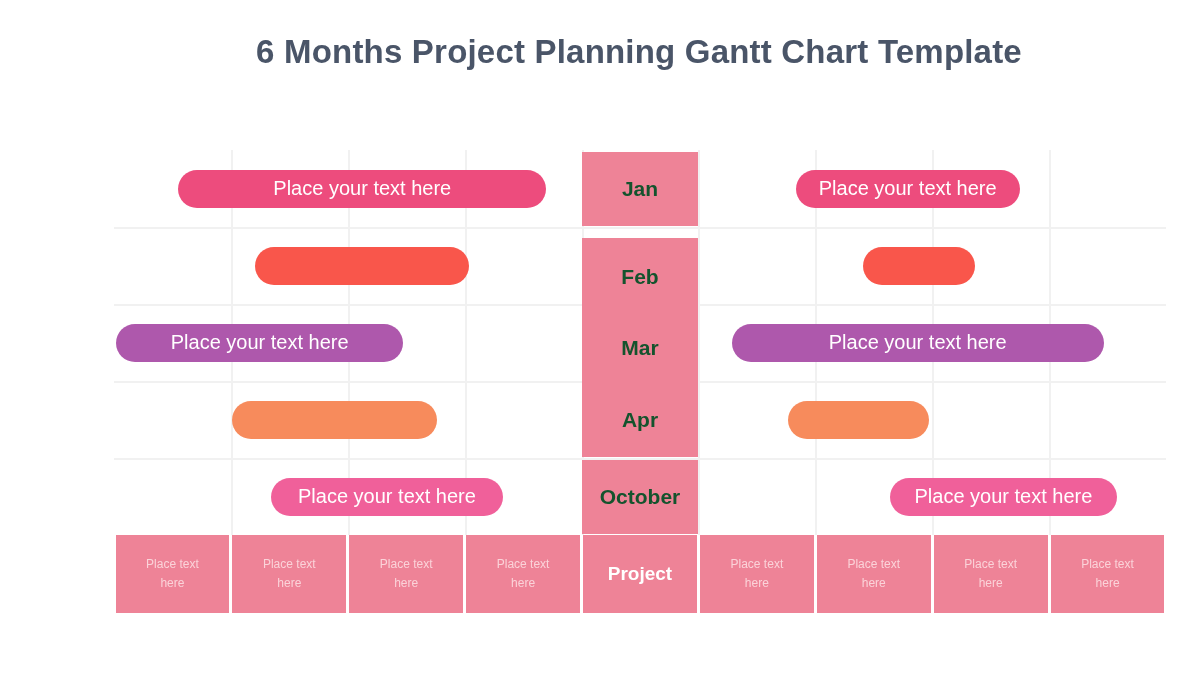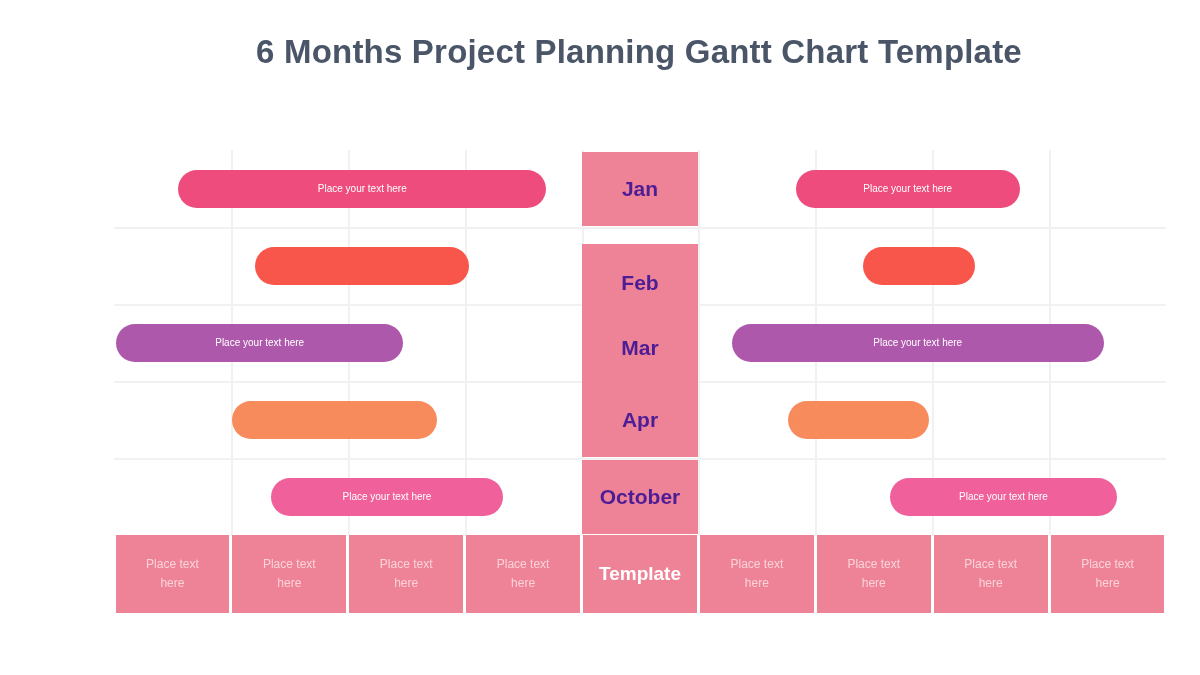--- a/index.html
+++ b/index.html
@@ -69,21 +69,21 @@
 
   
   .bar {
     position: absolute;
     height: 38px;
     border-radius: 19px;
     display: flex;
     align-items: center;
     justify-content: center;
     color: #ffffff;
-    font-size: 10px;
+    font-size: 20px;
     white-space: nowrap;
     overflow: hidden;
   }
 
   
   #month-column {
     position: absolute;
     left: 468px;
     top: 0;
     width: 116px;
@@ -91,21 +91,21 @@
   }
   .month-cell {
     position: absolute;
     left: 0;
     width: 116px;
     height: 74px;
     background: #ee8397;
     display: flex;
     align-items: center;
     justify-content: center;
-    color: #4c1d95;
+    color: #14532d;
     font-size: 21px;
     font-weight: bold;
   }
 
   
   #bottom-row {
     position: absolute;
     left: 0;
     top: 385px;
     width: 1052px;
@@ -175,21 +175,21 @@
           <span>Place your text here</span>
         </div>
         <div class="bar" style="left: 674.332px; width: 140.968px; top: 250.5px; background: rgb(247, 139, 92);"></div>
         <div class="bar" style="left: 776.376px; width: 226.18px; top: 327.5px; background: rgb(240, 96, 154);">
           <span>Place your text here</span>
         </div>
       </div>
 
     <div id="month-column" style="left: 467.556px; width: 116.889px;">
         <div class="month-cell" style="top: 1.5px; height: 74px; width: 116.889px; background: rgb(238, 131, 151);">Jan</div>
-        <div class="month-cell" style="top: 94px; height: 78px; width: 116.889px; background: rgb(238, 131, 151);">Feb</div>
+        <div class="month-cell" style="top: 88px; height: 78px; width: 116.889px; background: rgb(238, 131, 151);">Feb</div>
         <div class="month-cell" style="top: 155.5px; height: 84px; width: 116.889px; background: rgb(238, 131, 151);">Mar</div>
         <div class="month-cell" style="top: 232.5px; height: 74px; width: 116.889px; background: rgb(238, 131, 151);">Apr</div>
         <div class="month-cell" style="top: 309.5px; height: 74px; width: 116.889px; background: rgb(238, 131, 151);">October</div>
       </div>
 
     <div id="bottom-row">
         <div class="bottom-cell" style="left: 1.5px; width: 113.889px; background: rgb(238, 131, 151); color: rgb(251, 211, 217);">
           <span>Place text</span>
           <span>here</span>
         </div>
@@ -198,21 +198,21 @@
           <span>here</span>
         </div>
         <div class="bottom-cell" style="left: 235.278px; width: 113.889px; background: rgb(238, 131, 151); color: rgb(251, 211, 217);">
           <span>Place text</span>
           <span>here</span>
         </div>
         <div class="bottom-cell" style="left: 352.167px; width: 113.889px; background: rgb(238, 131, 151); color: rgb(251, 211, 217);">
           <span>Place text</span>
           <span>here</span>
         </div>
-        <div class="bottom-cell planning" style="left: 469.056px; width: 113.889px; background: rgb(238, 131, 151);">Template</div>
+        <div class="bottom-cell planning" style="left: 469.056px; width: 113.889px; background: rgb(238, 131, 151);">Project</div>
         <div class="bottom-cell" style="left: 585.944px; width: 113.889px; background: rgb(238, 131, 151); color: rgb(251, 211, 217);">
           <span>Place text</span>
           <span>here</span>
         </div>
         <div class="bottom-cell" style="left: 702.833px; width: 113.889px; background: rgb(238, 131, 151); color: rgb(251, 211, 217);">
           <span>Place text</span>
           <span>here</span>
         </div>
         <div class="bottom-cell" style="left: 819.722px; width: 113.889px; background: rgb(238, 131, 151); color: rgb(251, 211, 217);">
           <span>Place text</span>

